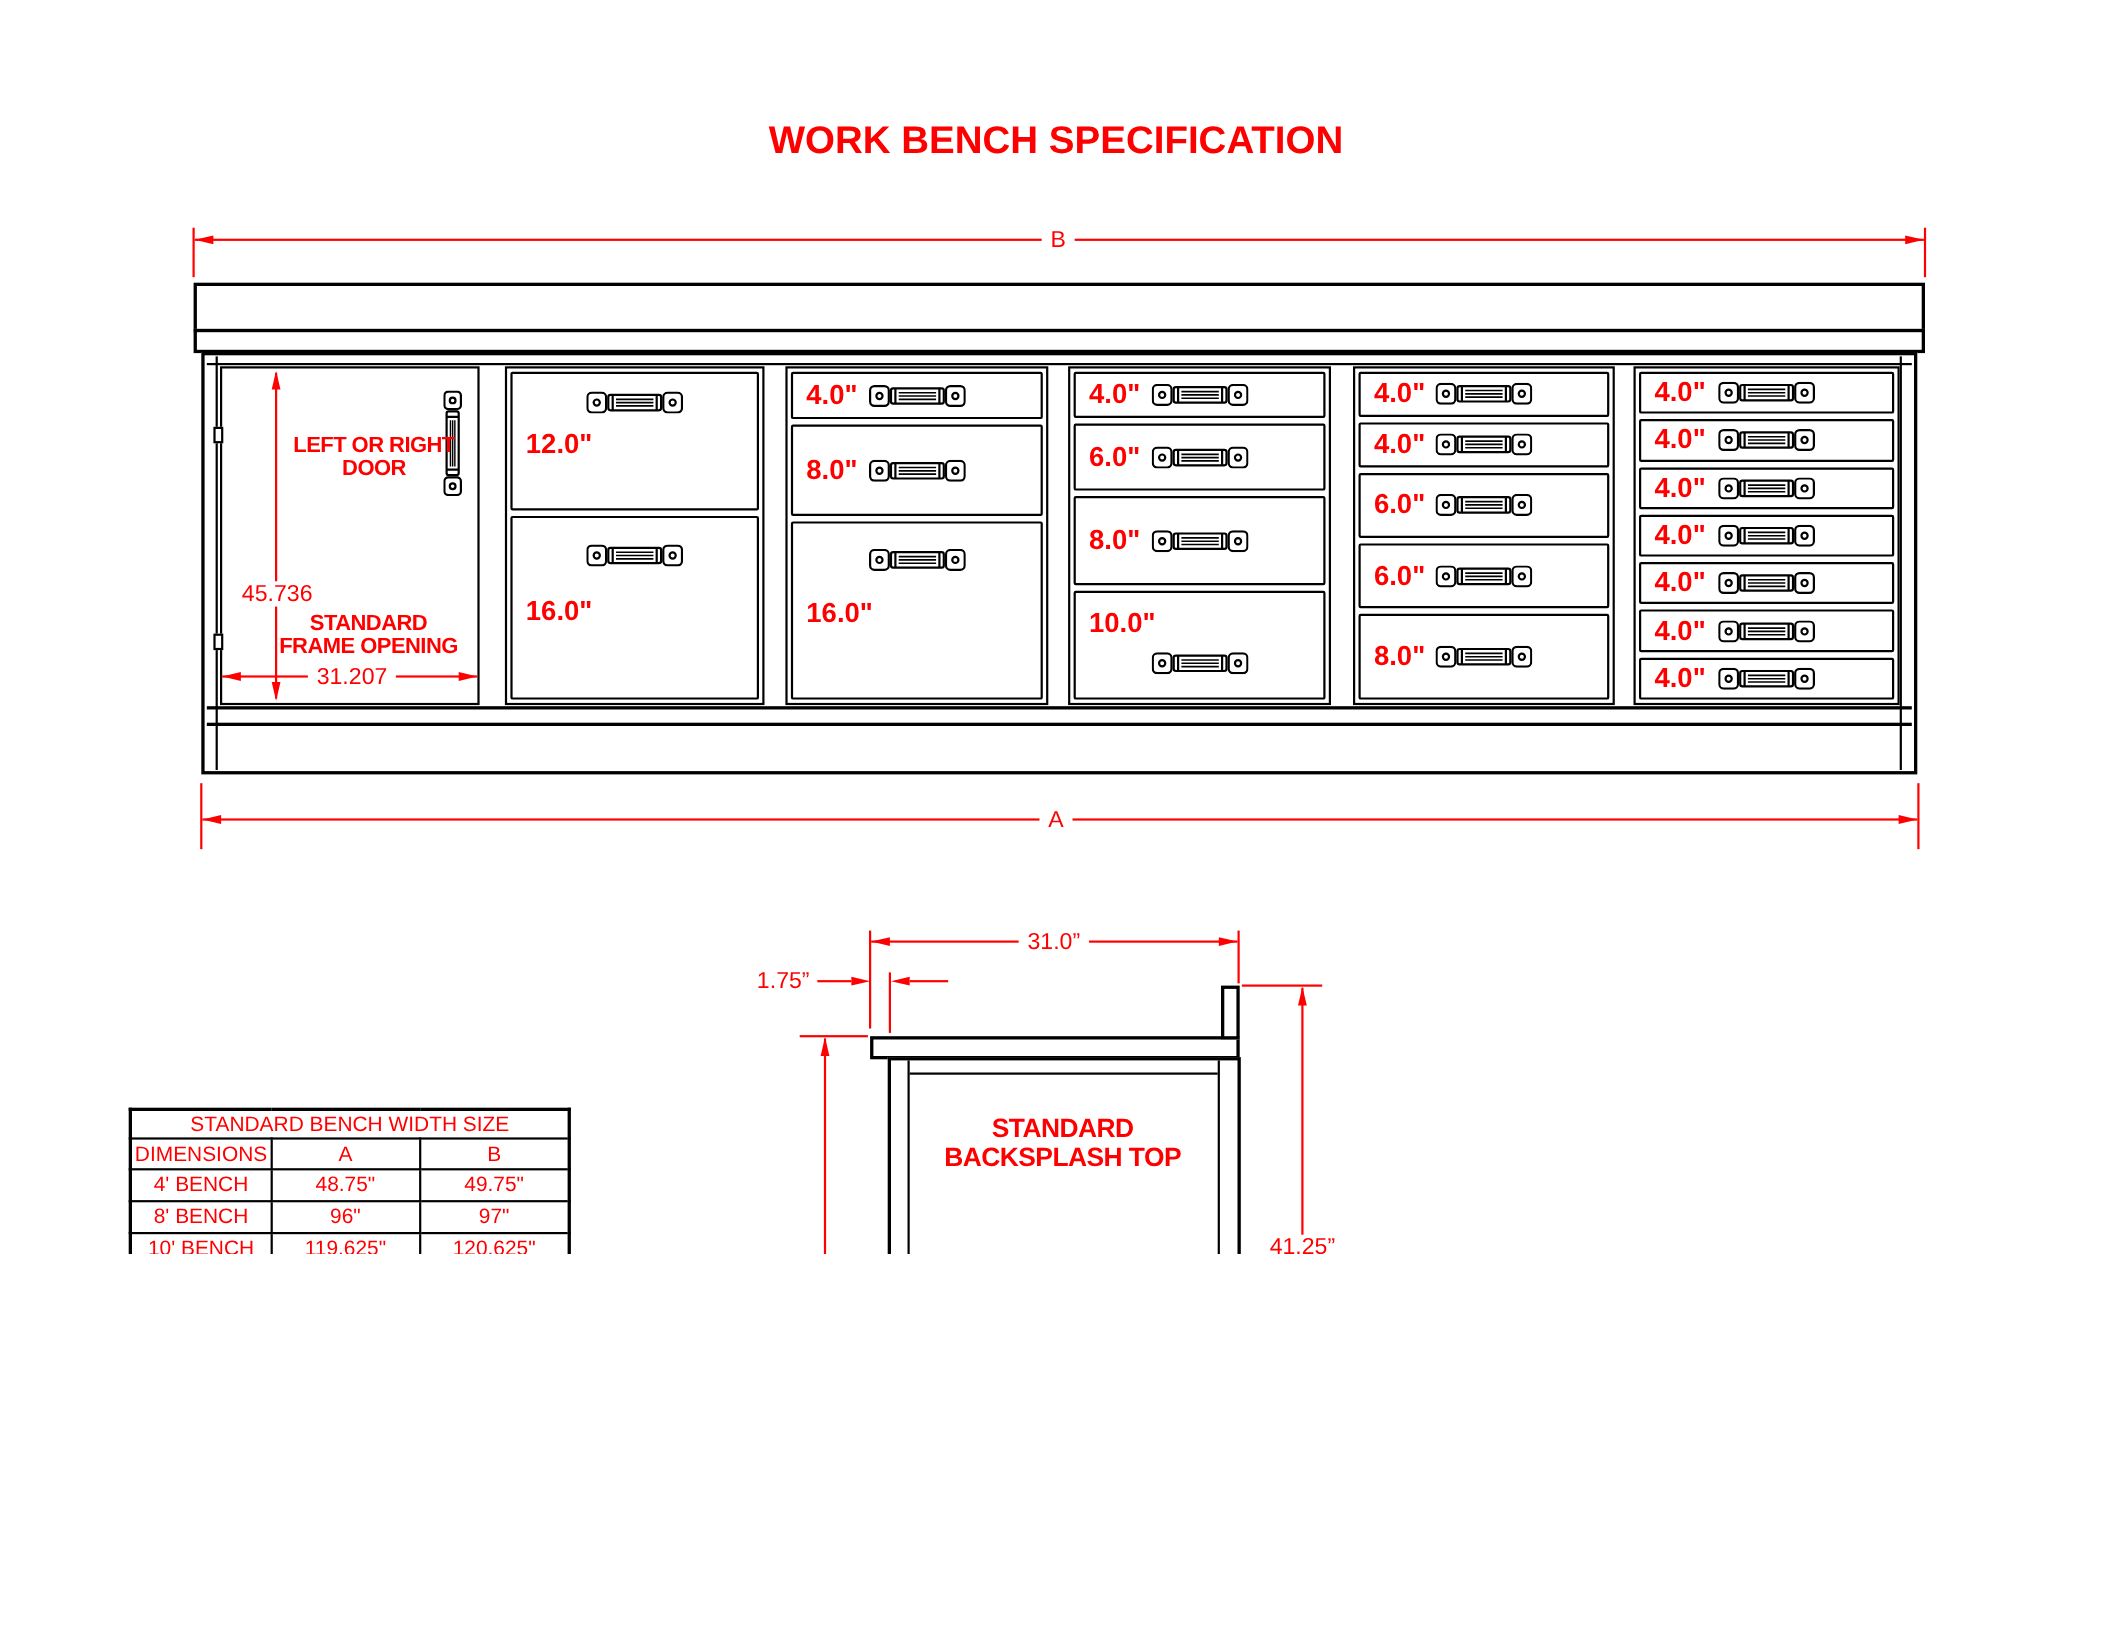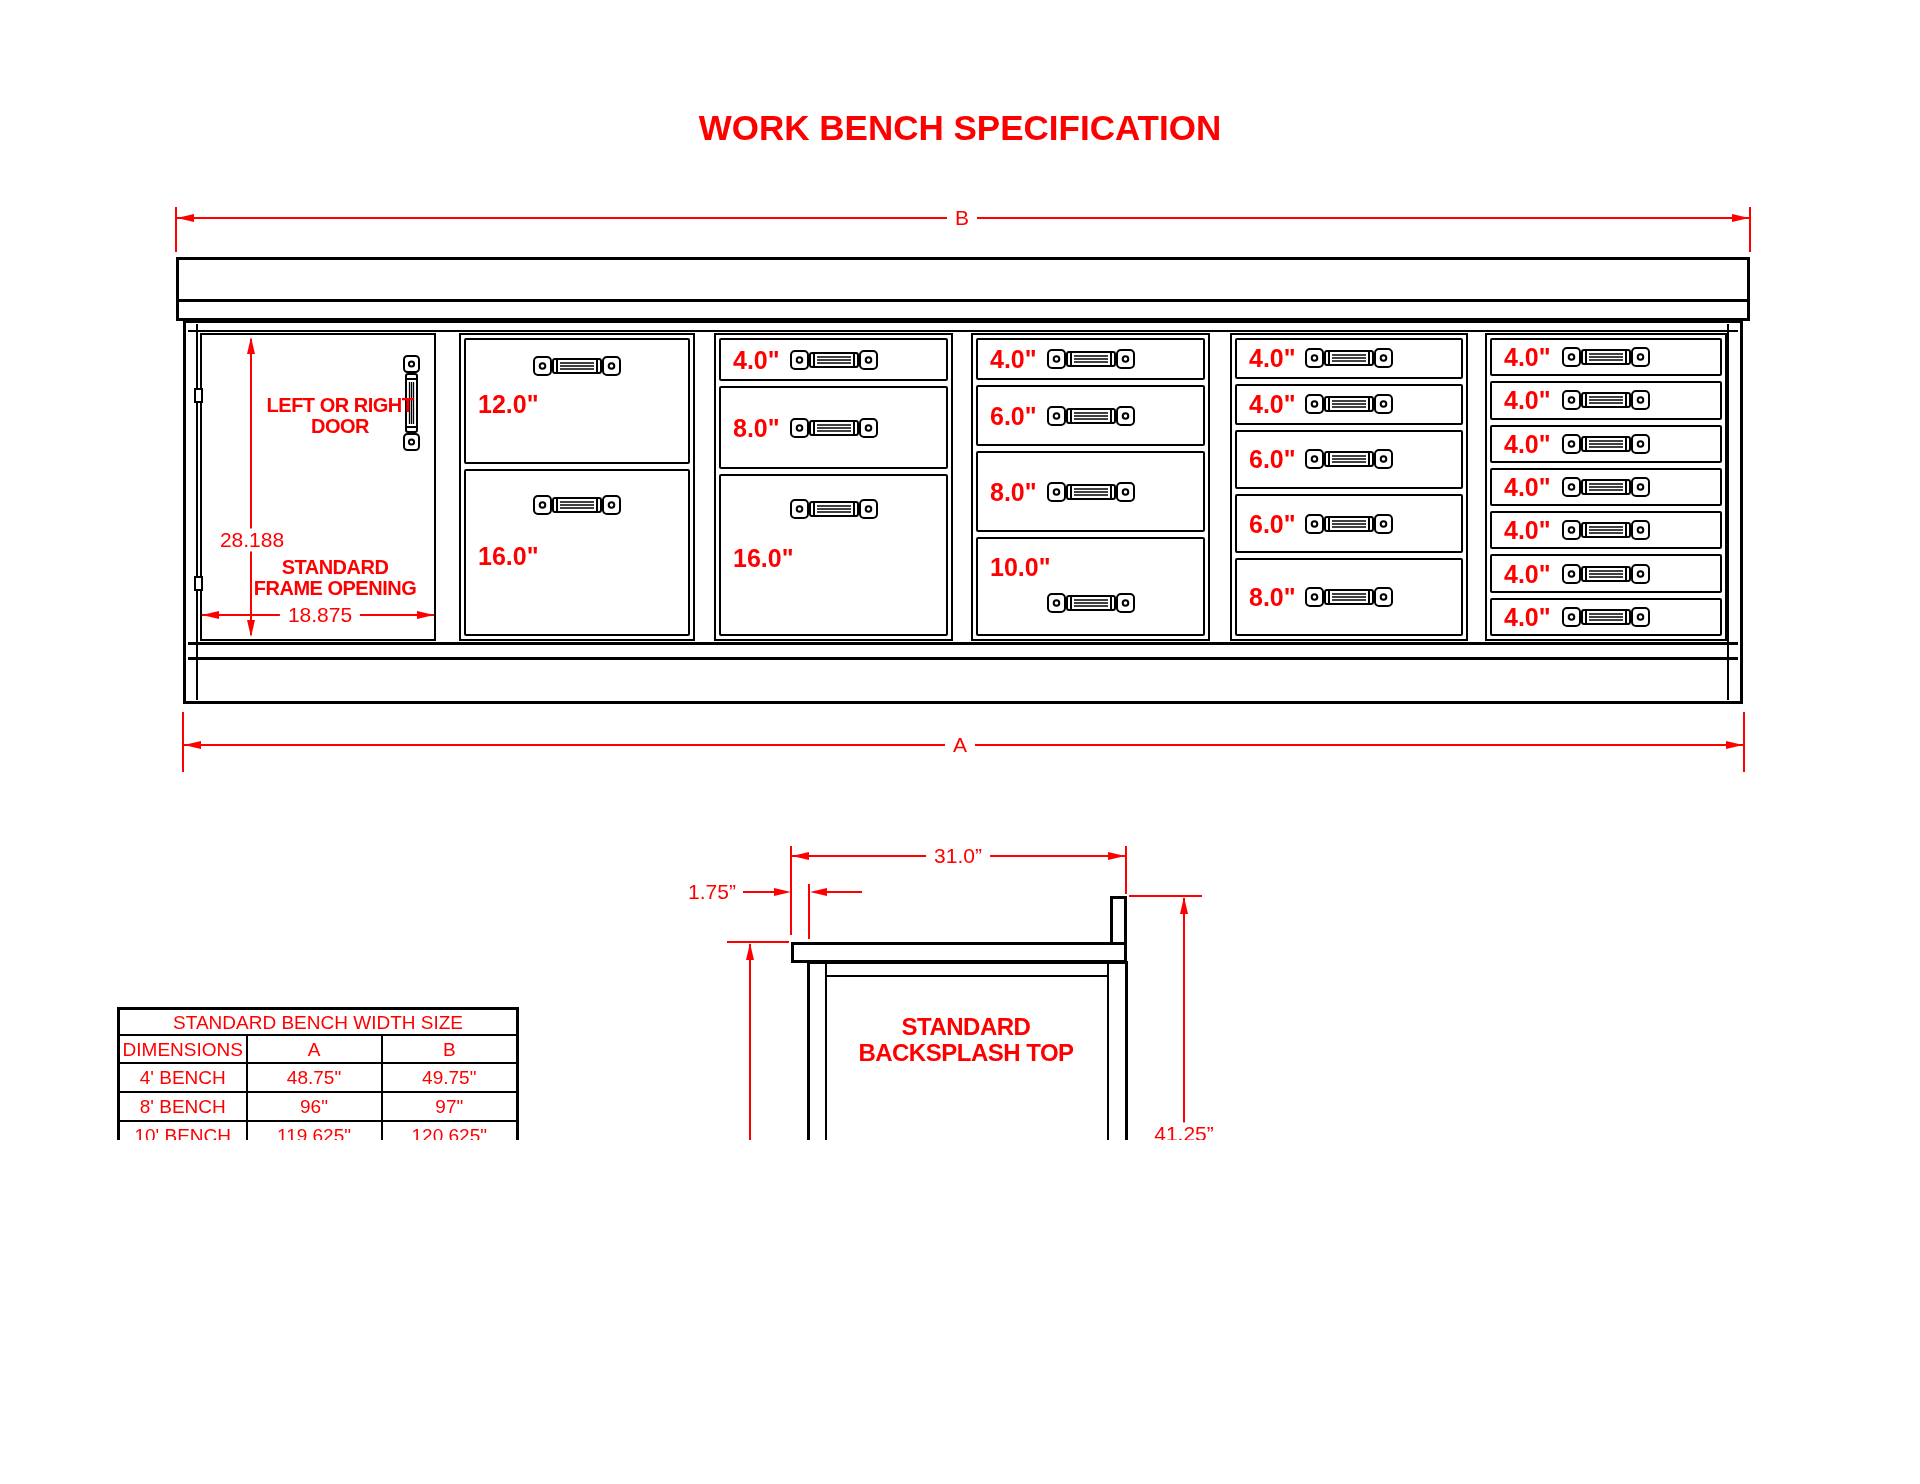--- a/index.html
+++ b/index.html
@@ -508,31 +508,31 @@
                 <circle cx="9.5" cy="10" r="2.8" fill="#fff" stroke="#000" stroke-width="2"></circle>
                 <circle cx="78.5" cy="10" r="2.8" fill="#fff" stroke="#000" stroke-width="2"></circle>
               </svg></span>
           </div>
         </div>
       </div>
 
     <div class="rline" style="left:250px;top:339px;width:2px;height:296px;"></div>
     <div class="arr u" style="left:247px;top:337px;"></div>
     <div class="arr d" style="left:247px;top:620px;"></div>
-    <div class="dim-label" style="left:252px;top:540px;">28.188</div>
+    <div class="dim-label" style="left:252px;top:540px;">45.736</div>
 
     <div class="red-bold" style="left:335px;top:557px;font-size:20px;line-height:21px;">
       <span>STANDARD</span><br>
       <span>FRAME OPENING</span>
     </div>
 
     <div class="rline" style="left:202px;top:614px;width:232px;height:2px;"></div>
     <div class="arr l" style="left:202px;top:611px;"></div>
     <div class="arr r" style="left:417px;top:611px;"></div>
-    <div class="dim-label" style="left:320px;top:615px;">18.875</div>
+    <div class="dim-label" style="left:320px;top:615px;">31.207</div>
 
     <div class="rline" style="left:182px;top:712px;width:2px;height:60px;"></div>
     <div class="rline" style="left:1743px;top:712px;width:2px;height:60px;"></div>
     <div class="rline" style="left:184px;top:744px;width:1559px;height:2px;"></div>
     <div class="arr l" style="left:184px;top:741px;"></div>
     <div class="arr r" style="left:1726px;top:741px;"></div>
     <div class="dim-label" style="left:960px;top:745px;">A</div>
   </div>
 
   <div>

